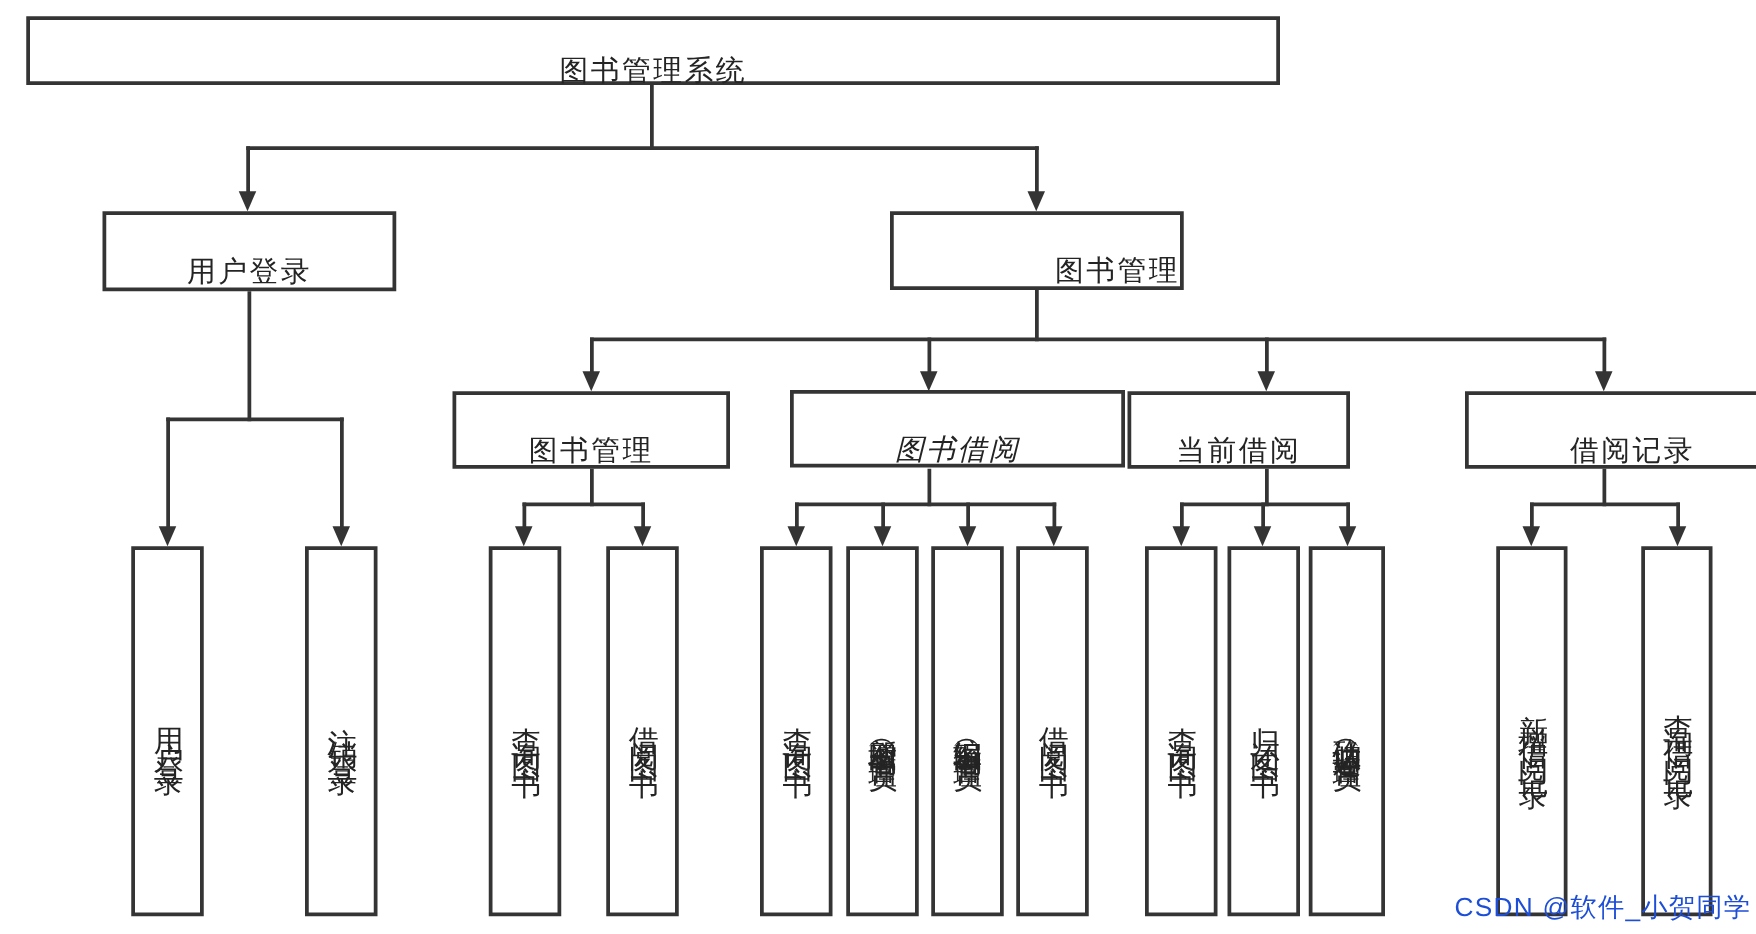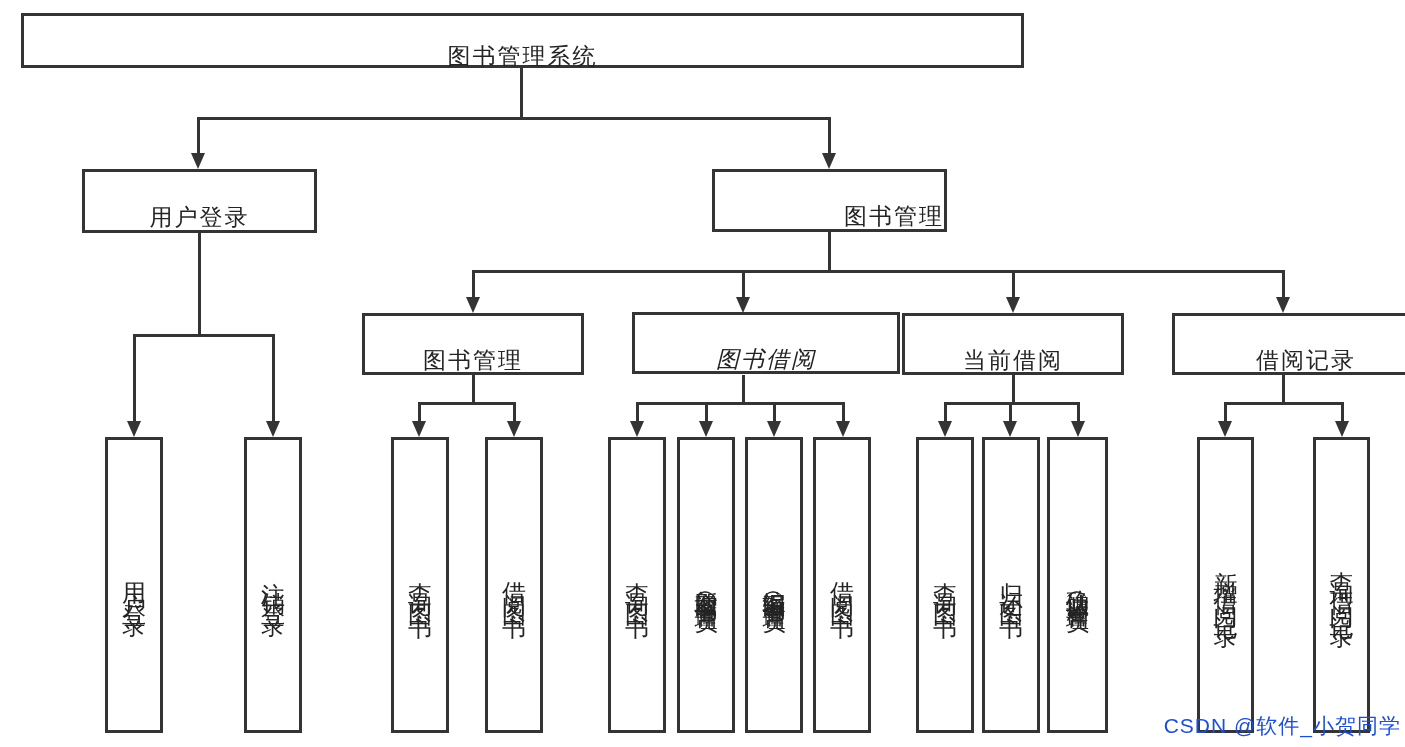--- a/index.html
+++ b/index.html
@@ -106,21 +106,21 @@
   <div class="tri" style="left:1006px;top:297px;"></div>
   <div class="line" style="left:1282px;top:270px;width:3px;height:29px;"></div>
   <div class="tri" style="left:1276px;top:297px;"></div>
 
   <div class="box" style="left:362px;top:313px;width:222px;height:62px;">
     <span class="hlabel">图书管理</span>
   </div>
   <div class="box" style="left:632px;top:312px;width:268px;height:62px;font-style:italic;">
     <span class="hlabel">图书借阅</span>
   </div>
-  <div class="box" style="left:902px;top:313px;width:222px;height:62px;">
+  <div class="box" style="left:902px;top:313px;width:178px;height:62px;">
     <span class="hlabel">当前借阅</span>
   </div>
   <div class="box" style="left:1172px;top:313px;width:268px;height:62px;">
     <span class="hlabel">借阅记录</span>
   </div>
 
   <div class="line" style="left:472px;top:375px;width:3px;height:30px;"></div>
   <div class="line" style="left:418px;top:402px;width:98px;height:3px;"></div>
   <div class="line" style="left:418px;top:402px;width:3px;height:21px;"></div>
   <div class="tri" style="left:412px;top:421px;"></div>

